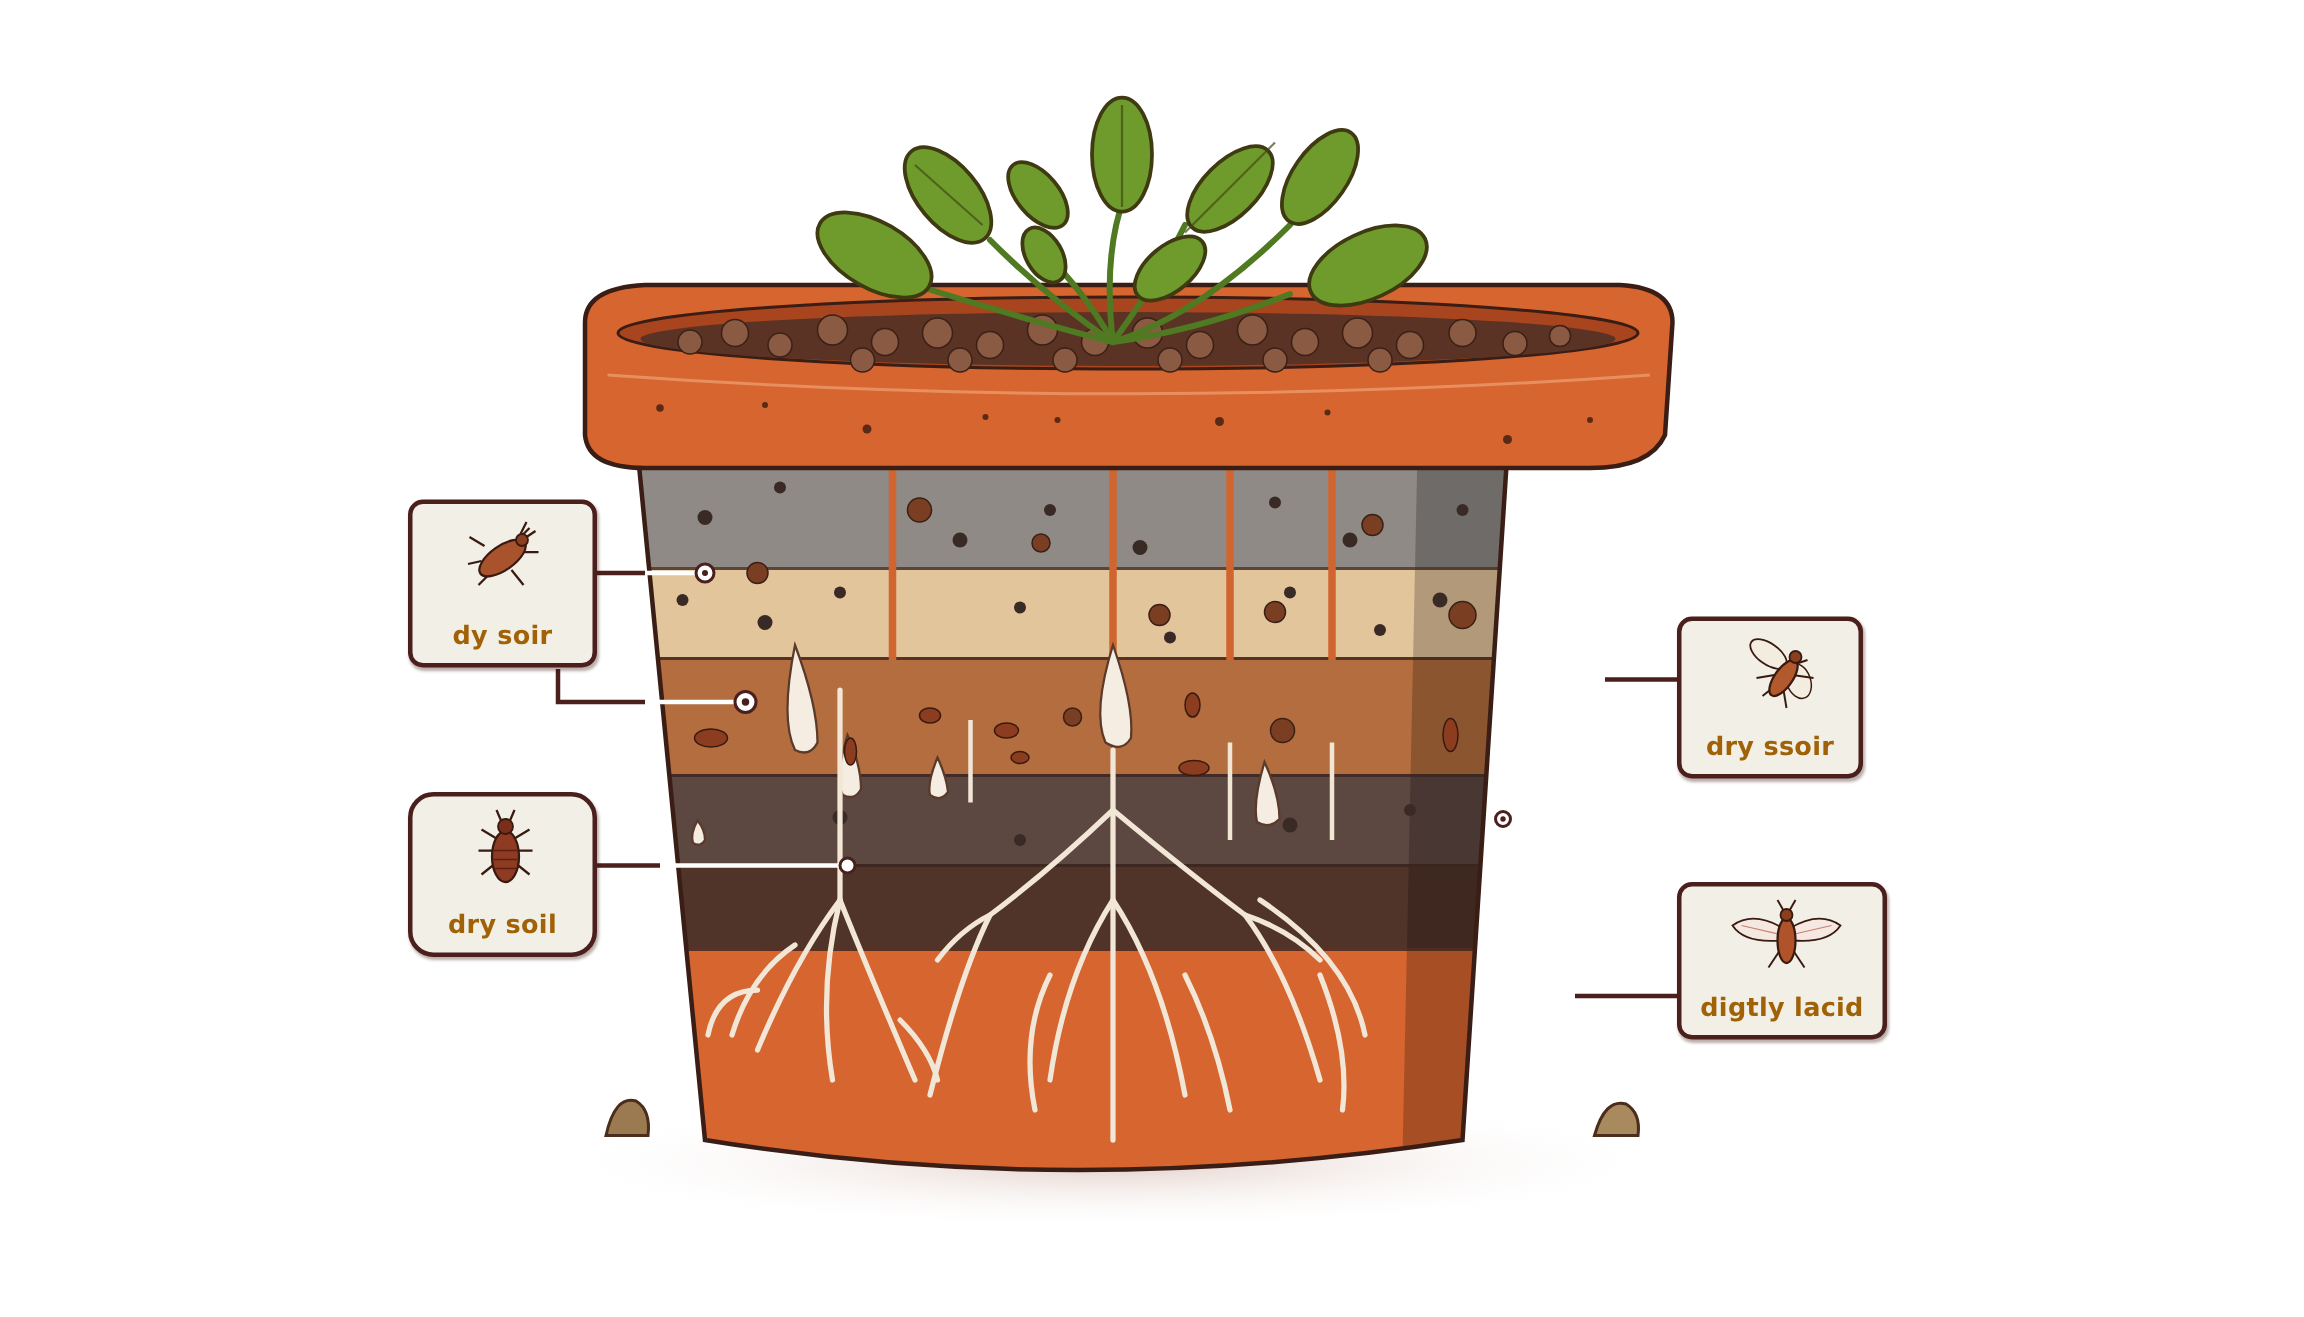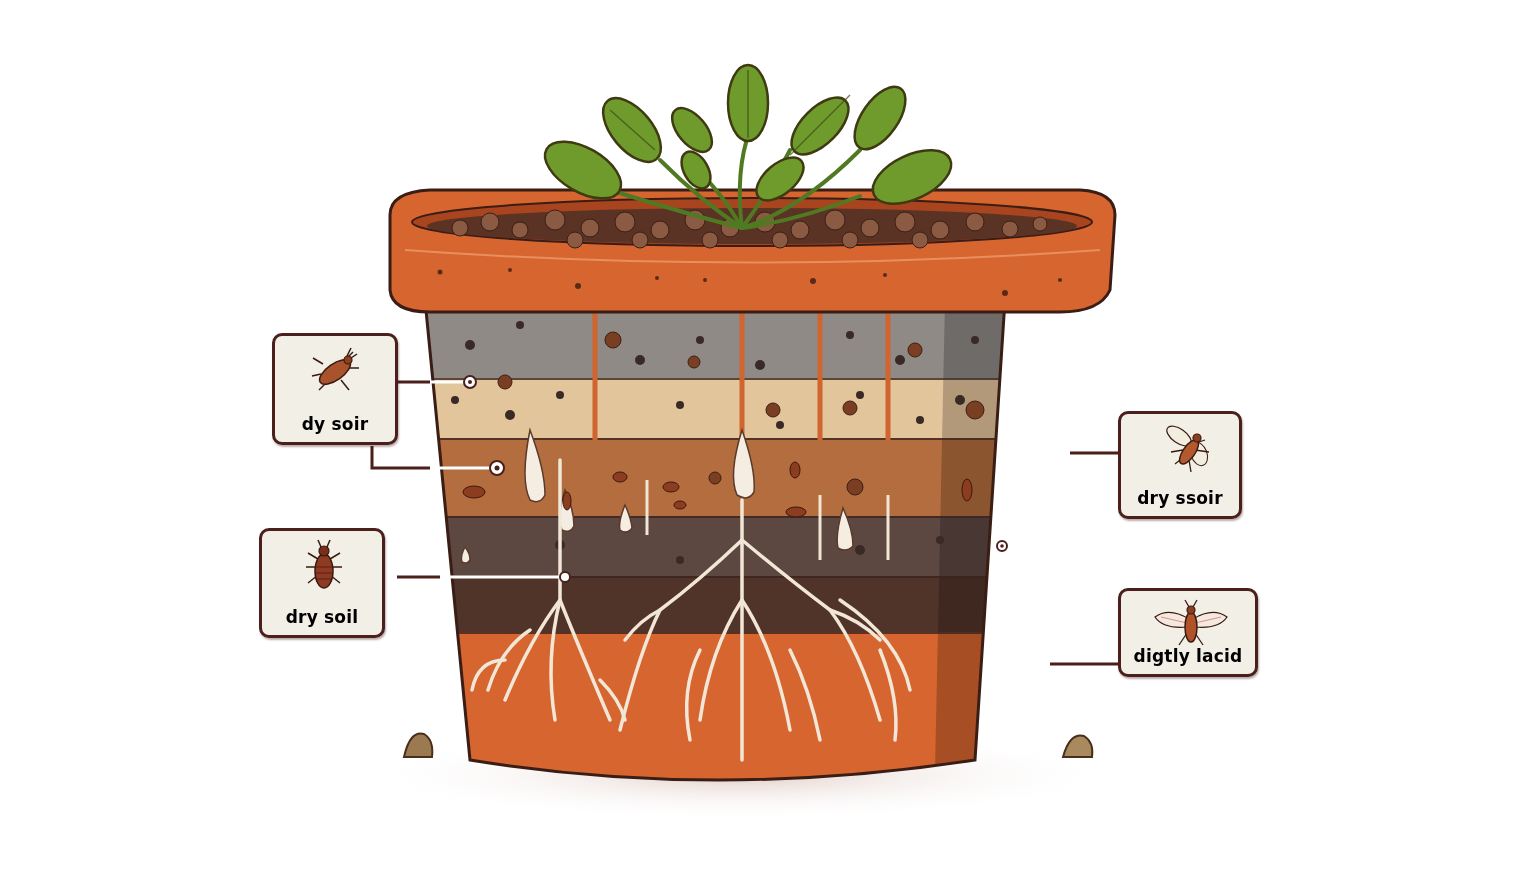--- a/index.html
+++ b/index.html
@@ -8,21 +8,21 @@
   .label-box {
     position:absolute; box-sizing:border-box;
     background:#f1efe6; border:3px solid #4a1f1c; border-radius:10px;
     box-shadow: 1px 2px 2px rgba(60,20,10,0.35);
     display:flex; flex-direction:column; align-items:center; justify-content:flex-end;
     padding-bottom:8px;
   }
   .label-box svg { position:absolute; }
   .label-text {
     position:relative; font-family:"DejaVu Sans", sans-serif; font-weight:bold;
-    color:#000000; font-size:17px; letter-spacing:0.2px; white-space:nowrap;
+    color:#a16207; font-size:17px; letter-spacing:0.2px; white-space:nowrap;
   }
 </style>
 </head>
 <body>
 
 <div id="scene">
 
   <svg width="1536" height="878" viewBox="0 0 1536 878" style="position:absolute;left:0;top:0">
     <defs>
       <clipPath id="potBody">
@@ -259,21 +259,21 @@
           <line x1="30" y1="34" x2="38" y2="44"></line>
         <line x1="36" y1="10" x2="40" y2="2"></line>
           <line x1="40" y1="12" x2="46" y2="8"></line>
       </g>
       <ellipse cx="24" cy="26" rx="18" ry="8" transform="rotate(-35 24 26)" fill="#a8532b" stroke="#3a1a10" stroke-width="1.5"></ellipse>
       <circle cx="37" cy="14" r="4" fill="#8a3f1f" stroke="#3a1a10" stroke-width="1.2"></circle>
     </svg>
     <span class="label-text">dy soir</span>
   </div>
 
-  <div class="label-box" style="left:259px;top:528px;width:126px;height:110px;">
+  <div class="label-box" style="left:272px;top:528px;width:126px;height:110px;border-radius:17px;">
     <svg width="40" height="56" viewBox="0 0 40 56" style="left:42px;top:8px">
       <g stroke="#3a1a10" stroke-width="1.5" fill="none">
         <line x1="14" y1="20" x2="4" y2="14"></line>
           <line x1="13" y1="28" x2="2" y2="28"></line>
           <line x1="14" y1="36" x2="4" y2="44"></line>
         <line x1="26" y1="20" x2="36" y2="14"></line>
           <line x1="27" y1="28" x2="38" y2="28"></line>
           <line x1="26" y1="36" x2="36" y2="44"></line>
         <line x1="17" y1="8" x2="14" y2="1"></line>
           <line x1="23" y1="8" x2="26" y2="1"></line>
@@ -299,21 +299,21 @@
           <line x1="32" y1="24" x2="44" y2="20"></line>
         <line x1="34" y1="30" x2="48" y2="32"></line>
           <line x1="28" y1="40" x2="30" y2="52"></line>
       </g>
       <ellipse cx="28" cy="32" rx="14" ry="6" transform="rotate(-55 28 32)" fill="#b25a2e" stroke="#3a1a10" stroke-width="1.5"></ellipse>
       <circle cx="36" cy="18" r="4" fill="#8a3f1f" stroke="#3a1a10" stroke-width="1.2"></circle>
     </svg>
     <span class="label-text">dry ssoir</span>
   </div>
 
-  <div class="label-box" style="left:1118px;top:588px;width:140px;height:89px;">
+  <div class="label-box" style="left:1118px;top:588px;width:140px;height:105px;">
     <svg width="80" height="52" viewBox="0 0 80 52" style="left:30px;top:8px">
       <path d="M38 20 Q18 8 4 18 Q12 30 36 28 Z" fill="#f5e8e0" stroke="#3a1a10" stroke-width="1.2"></path>
       <path d="M42 20 Q62 8 76 18 Q68 30 44 28 Z" fill="#f5e8e0" stroke="#3a1a10" stroke-width="1.2"></path>
       <g stroke="#c78070" stroke-width="0.8">
           <line x1="10" y1="18" x2="36" y2="24"></line>
           <line x1="70" y1="18" x2="44" y2="24"></line>
         </g>
       <g stroke="#3a1a10" stroke-width="1.3" fill="none">
         <line x1="36" y1="34" x2="28" y2="46"></line>
           <line x1="44" y1="34" x2="52" y2="46"></line>

